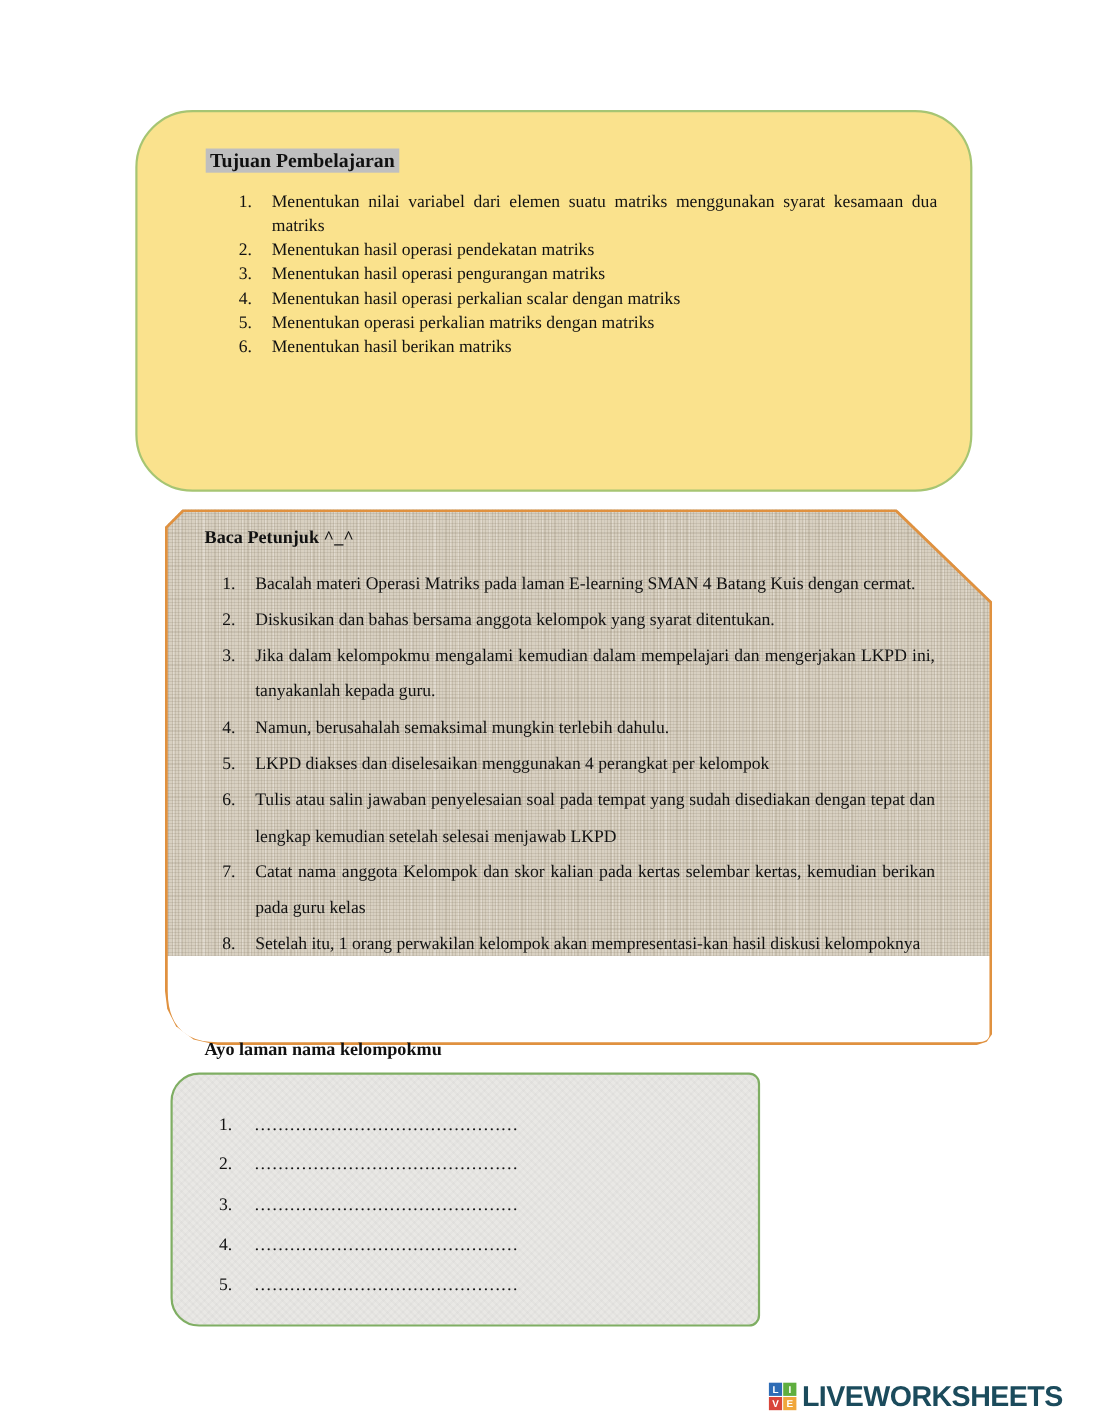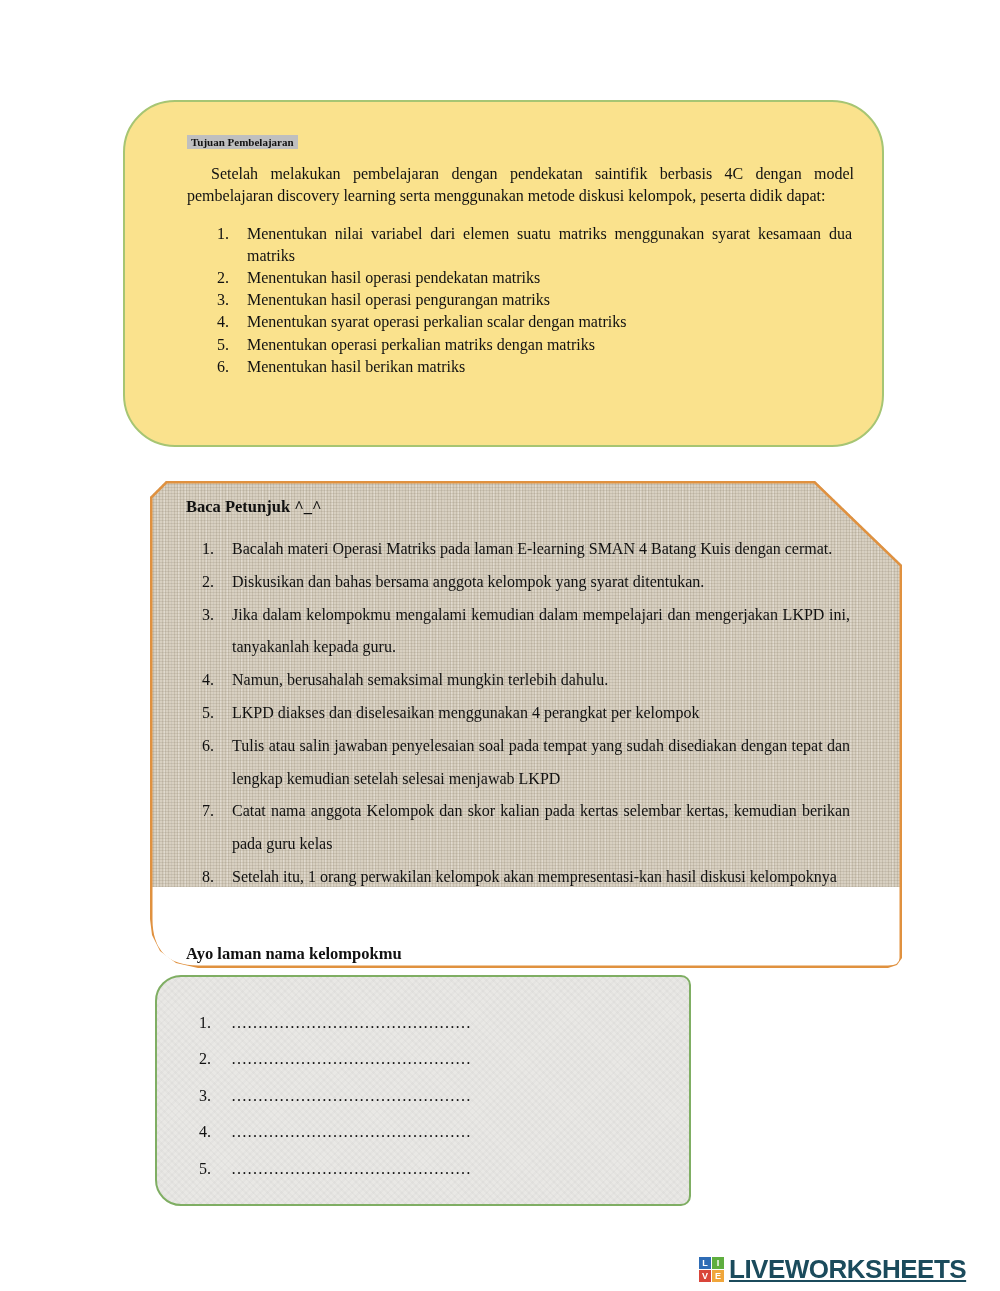--- a/index.html
+++ b/index.html
@@ -17,21 +17,21 @@
   .tujuan-box {
     position: absolute;
     left: 123px; top: 100px;
     width: 761px; height: 347px;
     box-sizing: border-box;
     background: var(--yellow-bg, #fae28d);
     border: 2px solid var(--yellow-border, #a6c573);
     border-radius: 52px;
     padding: 34px 28px 0 62px;
   }
-  .tujuan-title { font-weight: bold; font-size: 11px; }
+  .tujuan-title { font-weight: bold; font-size: 18px; }
   .tujuan-title .hl { background: var(--highlight, #bfbfbf); padding: 1px 4px; }
   .tujuan-intro {
     margin: 15px 0 3px 0;
     text-indent: 24px;
     text-align: justify;
     font-size: 16px;
     line-height: 1.38;
   }
   ol.num-list { margin: 16px; padding: 0; counter-reset: item; list-style: none; }
   ol.num-list li {
@@ -45,21 +45,21 @@
     counter-increment: item;
     content: counter(item) ".";
     position: absolute;
     left: 0;
   }
   ol.tujuan-list { margin-left: 30px; margin-right: 2px; }
 
   
   .petunjuk-box {
     position: absolute;
-    left: 150px; top: 481px;
+    left: 150px; top: 463px;
     width: 752px; height: 406px;
     background-color: var(--texture-base, #d8d0c1);
     background-image:
       repeating-linear-gradient(90deg, rgba(122,110,88,0.18) 0 1px, transparent 1px 3px),
       repeating-linear-gradient(0deg, rgba(122,110,88,0.16) 0 1px, transparent 1px 3px),
       repeating-linear-gradient(90deg, rgba(255,255,255,0.22) 0 1px, transparent 1px 7px);
     clip-path: polygon(16px 0, 665px 0, 752px 84px, 752px 477px, 747px 484px, 738px 487px,
                        48px 487px, 26px 482px, 10px 470px, 2px 454px, 0 438px, 0 16px);
   }
   .petunjuk-outline {
@@ -123,38 +123,36 @@
     display: flex;
     align-items: center;
     justify-content: center;
   }
   .brand {
     font-family: "Liberation Sans", "DejaVu Sans", sans-serif;
     font-weight: bold;
     font-size: 26px;
     letter-spacing: -0.5px;
     color: var(--brand, #1b4b5c);
-    text-decoration: underline;
   }
 </style>
 </head>
 <body>
 
 <div class="page">
 
   <div class="tujuan-box">
     <div class="tujuan-title">
       <span class="hl">Tujuan Pembelajaran</span>
     </div>
-    <p class="tujuan-intro">Setelah melakukan pembelajaran dengan pendekatan saintifik berbasis 4C dengan model pembelajaran discovery learning serta menggunakan metode diskusi kelompok, peserta didik dapat:</p>
     <ol class="num-list tujuan-list">
         <li>Menentukan nilai variabel dari elemen suatu matriks menggunakan syarat kesamaan dua matriks</li>
         <li>Menentukan hasil operasi pendekatan matriks</li>
         <li>Menentukan hasil operasi pengurangan matriks</li>
-        <li>Menentukan syarat operasi perkalian scalar dengan matriks</li>
+        <li>Menentukan hasil operasi perkalian scalar dengan matriks</li>
         <li>Menentukan operasi perkalian matriks dengan matriks</li>
         <li>Menentukan hasil berikan matriks</li>
       </ol>
   </div>
 
   <div class="petunjuk-box">
     <svg class="petunjuk-outline" width="752" height="487" viewBox="0 0 752 487">
       <path d="M 16 0 L 665 0 L 752 84 L 752 477 Q 752 487 738 487 L 48 487 Q 0 487 0 438 L 0 16 Z"></path>
     </svg>
     <div class="petunjuk-content">

